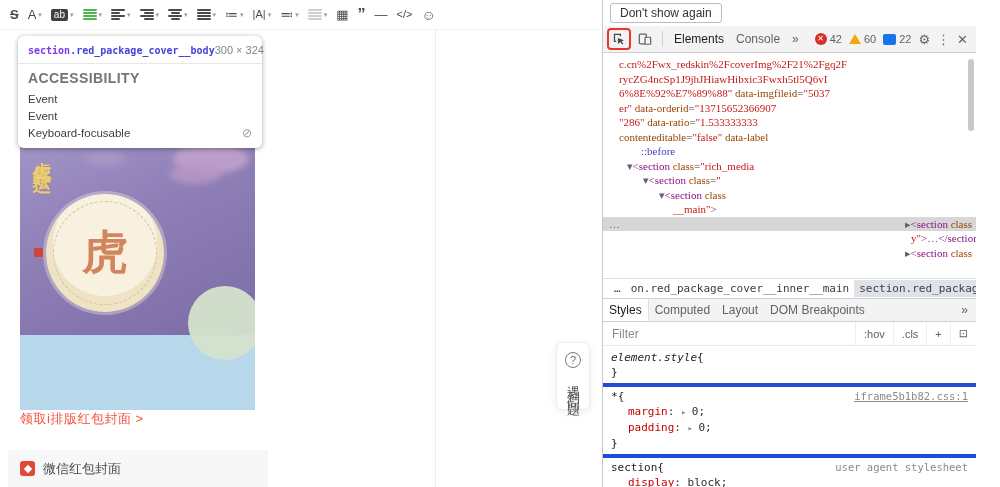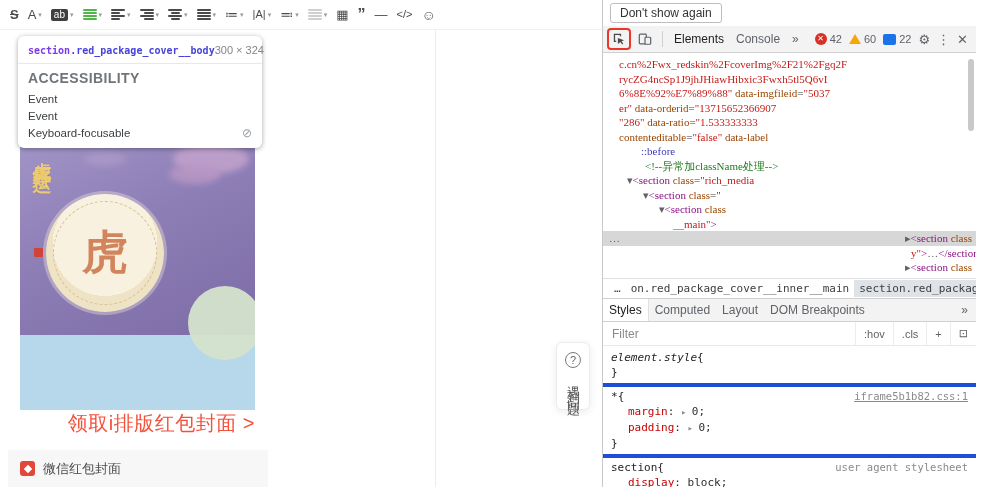--- a/index.html
+++ b/index.html
@@ -67,22 +67,22 @@
   .cloud.c3 { left:64px; top:16px; width:42px; height:14px; background:#ae9cc9; opacity:.7; }
   .emblem { position:absolute; left:26px; top:58px; width:118px; height:118px; border-radius:50%;
     background:radial-gradient(circle at 50% 42%, #f8f1df 0 58%, #efe3c6 58% 100%);
     display:flex; align-items:center; justify-content:center; z-index:3;
     box-shadow:0 0 0 3px rgba(248,241,223,.35); }
   .emblem::after { content:""; position:absolute; inset:7px; border:1px dashed #d8c193; border-radius:50%; }
   .emblem-char { font-family:"DejaVu Serif", serif; font-size:46px; color:#d2855c; font-weight:bold; }
   .moon { position:absolute; left:168px; top:150px; width:74px; height:74px; border-radius:50%;
     background:#d5e3cc; opacity:.95; z-index:4; }
 
-  .claim { position:absolute; left:20px; top:410px; width:235px; text-align:right;
-    font-size:20px; color:#f4513c; letter-spacing:.5px; cursor:pointer; }
+  .claim { position:absolute; left:20px; top:410px; width:235px; text-align:left;
+    font-size:13px; color:#f4513c; letter-spacing:.5px; cursor:pointer; }
 
   .footer-bar { position:absolute; left:8px; top:450px; width:260px; height:37px; background:#f7f7f7;
     display:flex; align-items:center; gap:8px; padding:0 12px; }
   .rp-icon { width:15px; height:15px; background:#e2473a; border-radius:3px; position:relative; flex:none; }
   .rp-icon::after { content:""; position:absolute; left:4.5px; top:4.5px; width:6px; height:6px; background:#fff; transform:rotate(45deg); }
   .footer-label { font-size:13px; color:#4a4a4a; }
 
   .help-widget { position:absolute; left:556px; top:342px; width:34px; padding:9px 0 10px;
     background:#fff; border:1px solid #ececec; border-radius:6px; box-shadow:0 2px 8px rgba(0,0,0,.08);
     display:flex; flex-direction:column; align-items:center; gap:7px; z-index:5; cursor:pointer; }
@@ -351,21 +351,20 @@
 
   <div class="code">
     <span class="scroll-thumb"></span>
   <div class="code-line" style="padding-left: 16px;"><span class="tk-str">c.cn%2Fwx_redskin%2FcoverImg%2F21%2Fgq2F</span></div>
       <div class="code-line" style="padding-left: 16px;"><span class="tk-str">rycZG4ncSp1J9jhJHiawHibxic3Fwxh5tl5Q6vI</span></div>
       <div class="code-line" style="padding-left: 16px;"><span class="tk-str">6%8E%92%E7%89%88"</span><span class="tk-plain"> </span><span class="tk-attr">data-imgfileid</span><span class="tk-plain">=</span><span class="tk-str">"5037</span></div>
       <div class="code-line" style="padding-left: 16px;"><span class="tk-str">er"</span><span class="tk-plain"> </span><span class="tk-attr">data-orderid</span><span class="tk-plain">=</span><span class="tk-str">"13715652366907</span></div>
       <div class="code-line" style="padding-left: 16px;"><span class="tk-str">"286"</span><span class="tk-plain"> </span><span class="tk-attr">data-ratio</span><span class="tk-plain">=</span><span class="tk-str">"1.533333333</span></div>
       <div class="code-line" style="padding-left: 16px;"><span class="tk-attr">contenteditable</span><span class="tk-plain">=</span><span class="tk-str">"false"</span><span class="tk-plain"> </span><span class="tk-attr">data-label</span></div>
       <div class="code-line" style="padding-left: 38px;"><span class="tk-pseudo">::before</span></div>
-      <div class="code-line" style="padding-left: 42px;"><span class="tk-com">&lt;!--异常加className处理--&gt;</span></div>
       <div class="code-line" style="padding-left: 24px;"><span class="tk-dim">▾</span><span class="tk-tag">&lt;section</span><span class="tk-attr"> class</span><span class="tk-plain">=</span><span class="tk-str">"rich_media</span></div>
       <div class="code-line" style="padding-left: 40px;"><span class="tk-dim">▾</span><span class="tk-tag">&lt;section</span><span class="tk-attr"> class</span><span class="tk-plain">=</span><span class="tk-str">"</span></div>
       <div class="code-line" style="padding-left: 56px;"><span class="tk-dim">▾</span><span class="tk-tag">&lt;section</span><span class="tk-attr"> class</span></div>
       <div class="code-line" style="padding-left: 70px;"><span class="tk-str">__main"</span><span class="tk-tag">&gt;</span></div>
       <div class="code-line hl" style="padding-left: 302px;"><span class="prefix">…</span><span class="tk-dim">▸</span><span class="tk-tag">&lt;section</span><span class="tk-attr"> class</span></div>
       <div class="code-line" style="padding-left: 308px;"><span class="tk-str">y"</span><span class="tk-tag">&gt;</span><span class="tk-dim">…</span><span class="tk-tag">&lt;/section&gt;</span></div>
       <div class="code-line" style="padding-left: 302px;"><span class="tk-dim">▸</span><span class="tk-tag">&lt;section</span><span class="tk-attr"> class</span></div>
     </div>
 
   <div class="crumbs">

